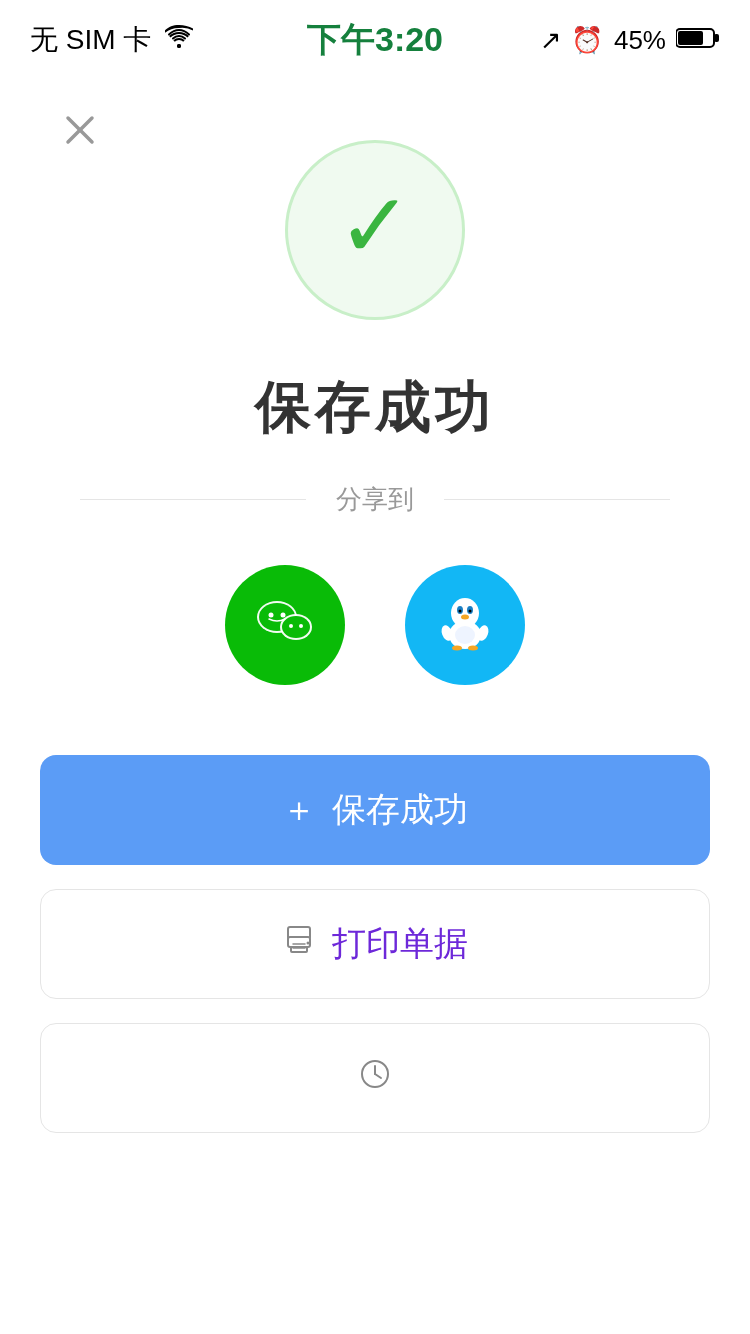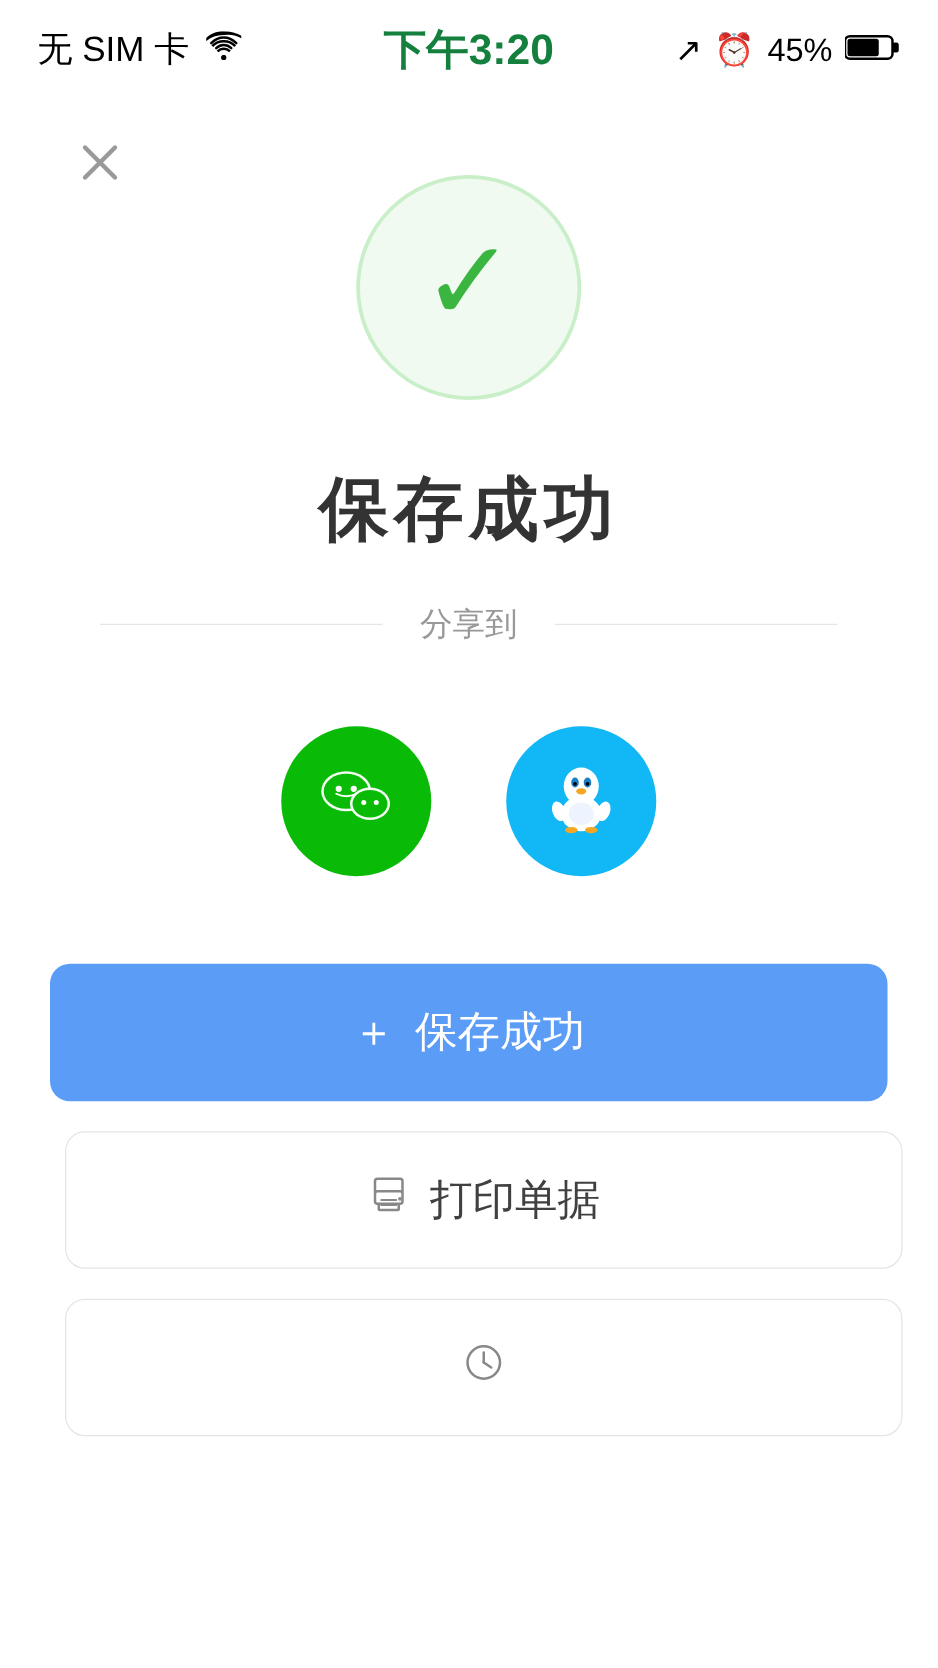--- a/index.html
+++ b/index.html
@@ -109,21 +109,21 @@
       margin-bottom: 36px;
       letter-spacing: 4px;
     }
 
     
     .share-divider {
       width: 100%;
       display: flex;
       align-items: center;
       padding: 0 80px;
-      margin-bottom: 64px;
+      margin-bottom: 48px;
     }
 
     .divider-line {
       flex: 1;
       height: 1px;
       background: #e5e5e5;
     }
 
     .divider-label {
       font-size: 26px;
@@ -188,23 +188,22 @@
     }
 
     .btn-primary {
       background: #5b9cf6;
       color: #ffffff;
       font-weight: 400;
     }
 
     .btn-secondary {
       background: #ffffff;
-      color: #404040;
+      color: #6d28d9;
       border: 1px solid #e5e5e5;
-      margin-left: 12px;
     }
 
     .btn-icon {
       font-size: 34px;
     }
   </style>
 </head>
 <body>
 
 <div class="status-bar">

